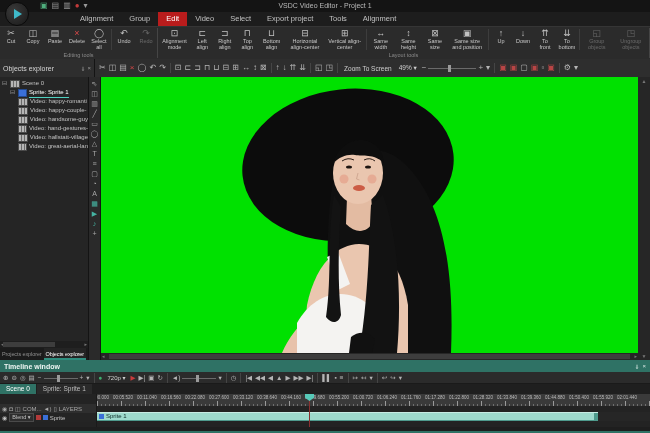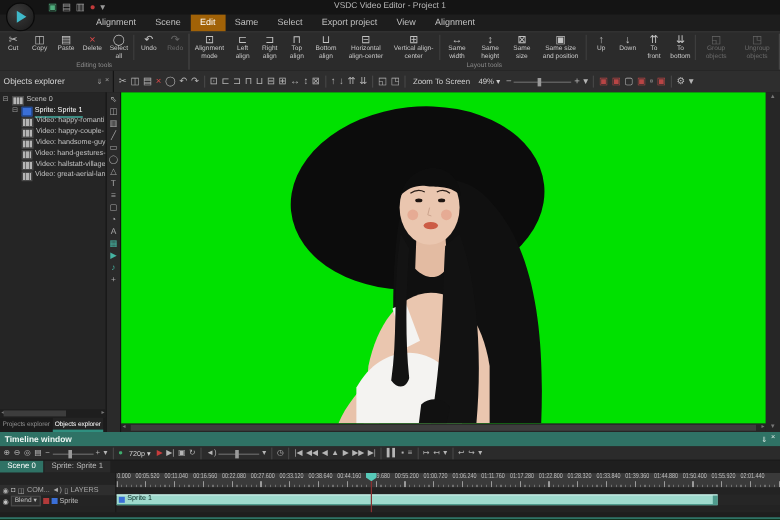--- a/index.html
+++ b/index.html
@@ -12,21 +12,21 @@
   .logo{position:absolute;left:5px;top:2px;width:22px;height:22px;border-radius:50%;
         background:radial-gradient(circle at 35% 35%,#3a3a3a,#191919);z-index:9;
         display:flex;align-items:center;justify-content:center;border:1px solid #0a0a0a;}
   .logo i{display:block;width:0;height:0;border-top:5px solid transparent;border-bottom:5px solid transparent;
         border-left:8px solid #3fb9c9;margin-left:2px;}
   .qa{position:absolute;left:40px;top:1px;display:flex;gap:4px;font-size:8px;line-height:10px;z-index:10;}
   .qa span{color:#9a9a9a;cursor:default;}
   
   .menubar{height:14px;background:#1d1d1d;display:flex;align-items:stretch;padding-left:72px;font-size:7.5px;}
   .mtab{padding:0 8px;line-height:14px;color:#c0c0c0;}
-  .mtab.active{background:#a16207;color:#ffffff;}
+  .mtab.active{background:#b91c1c;color:#ffffff;}
   
   .ribbon{height:32px;background:#2b2b2b;border-top:1px solid #353535;display:flex;overflow:hidden;}
   .rgroup{display:flex;flex-direction:column;}
   .rclusters{display:flex;flex:1;}
   .rcluster{display:flex;}
   .rsep{width:1px;background:#3d3d3d;margin:2px 1px;}
   .rgsep{width:1px;background:#454545;margin:1px 0;}
   .rbtn{display:flex;flex-direction:column;align-items:center;justify-content:flex-start;
         padding:1px 2px 0 2px;min-width:18px;max-width:36px;text-align:center;}
   .rbtn .ic{font-size:9px;line-height:10px;height:10px;color:#c2c2c2;}
@@ -122,26 +122,26 @@
         <span style="color: rgb(194, 58, 58);">●</span>
         <span style="color: rgb(154, 154, 154);">▾</span>
       </div>
   </div>
   <div class="logo">
       <i></i>
     </div>
 
   <div class="menubar" id="menubar">
       <div class="mtab">Alignment</div>
-      <div class="mtab">Scene</div>
+      <div class="mtab">Group</div>
       <div class="mtab active">Edit</div>
-      <div class="mtab">Same</div>
+      <div class="mtab">Video</div>
       <div class="mtab">Select</div>
       <div class="mtab">Export project</div>
-      <div class="mtab">View</div>
+      <div class="mtab">Tools</div>
       <div class="mtab">Alignment</div>
     </div>
 
   <div class="ribbon" id="ribbon">
       <div class="rgroup">
         <div class="rclusters">
           <div class="rcluster">
             <div class="rbtn">
               <div class="ic">✂</div>
               <div class="lb">Cut</div>

